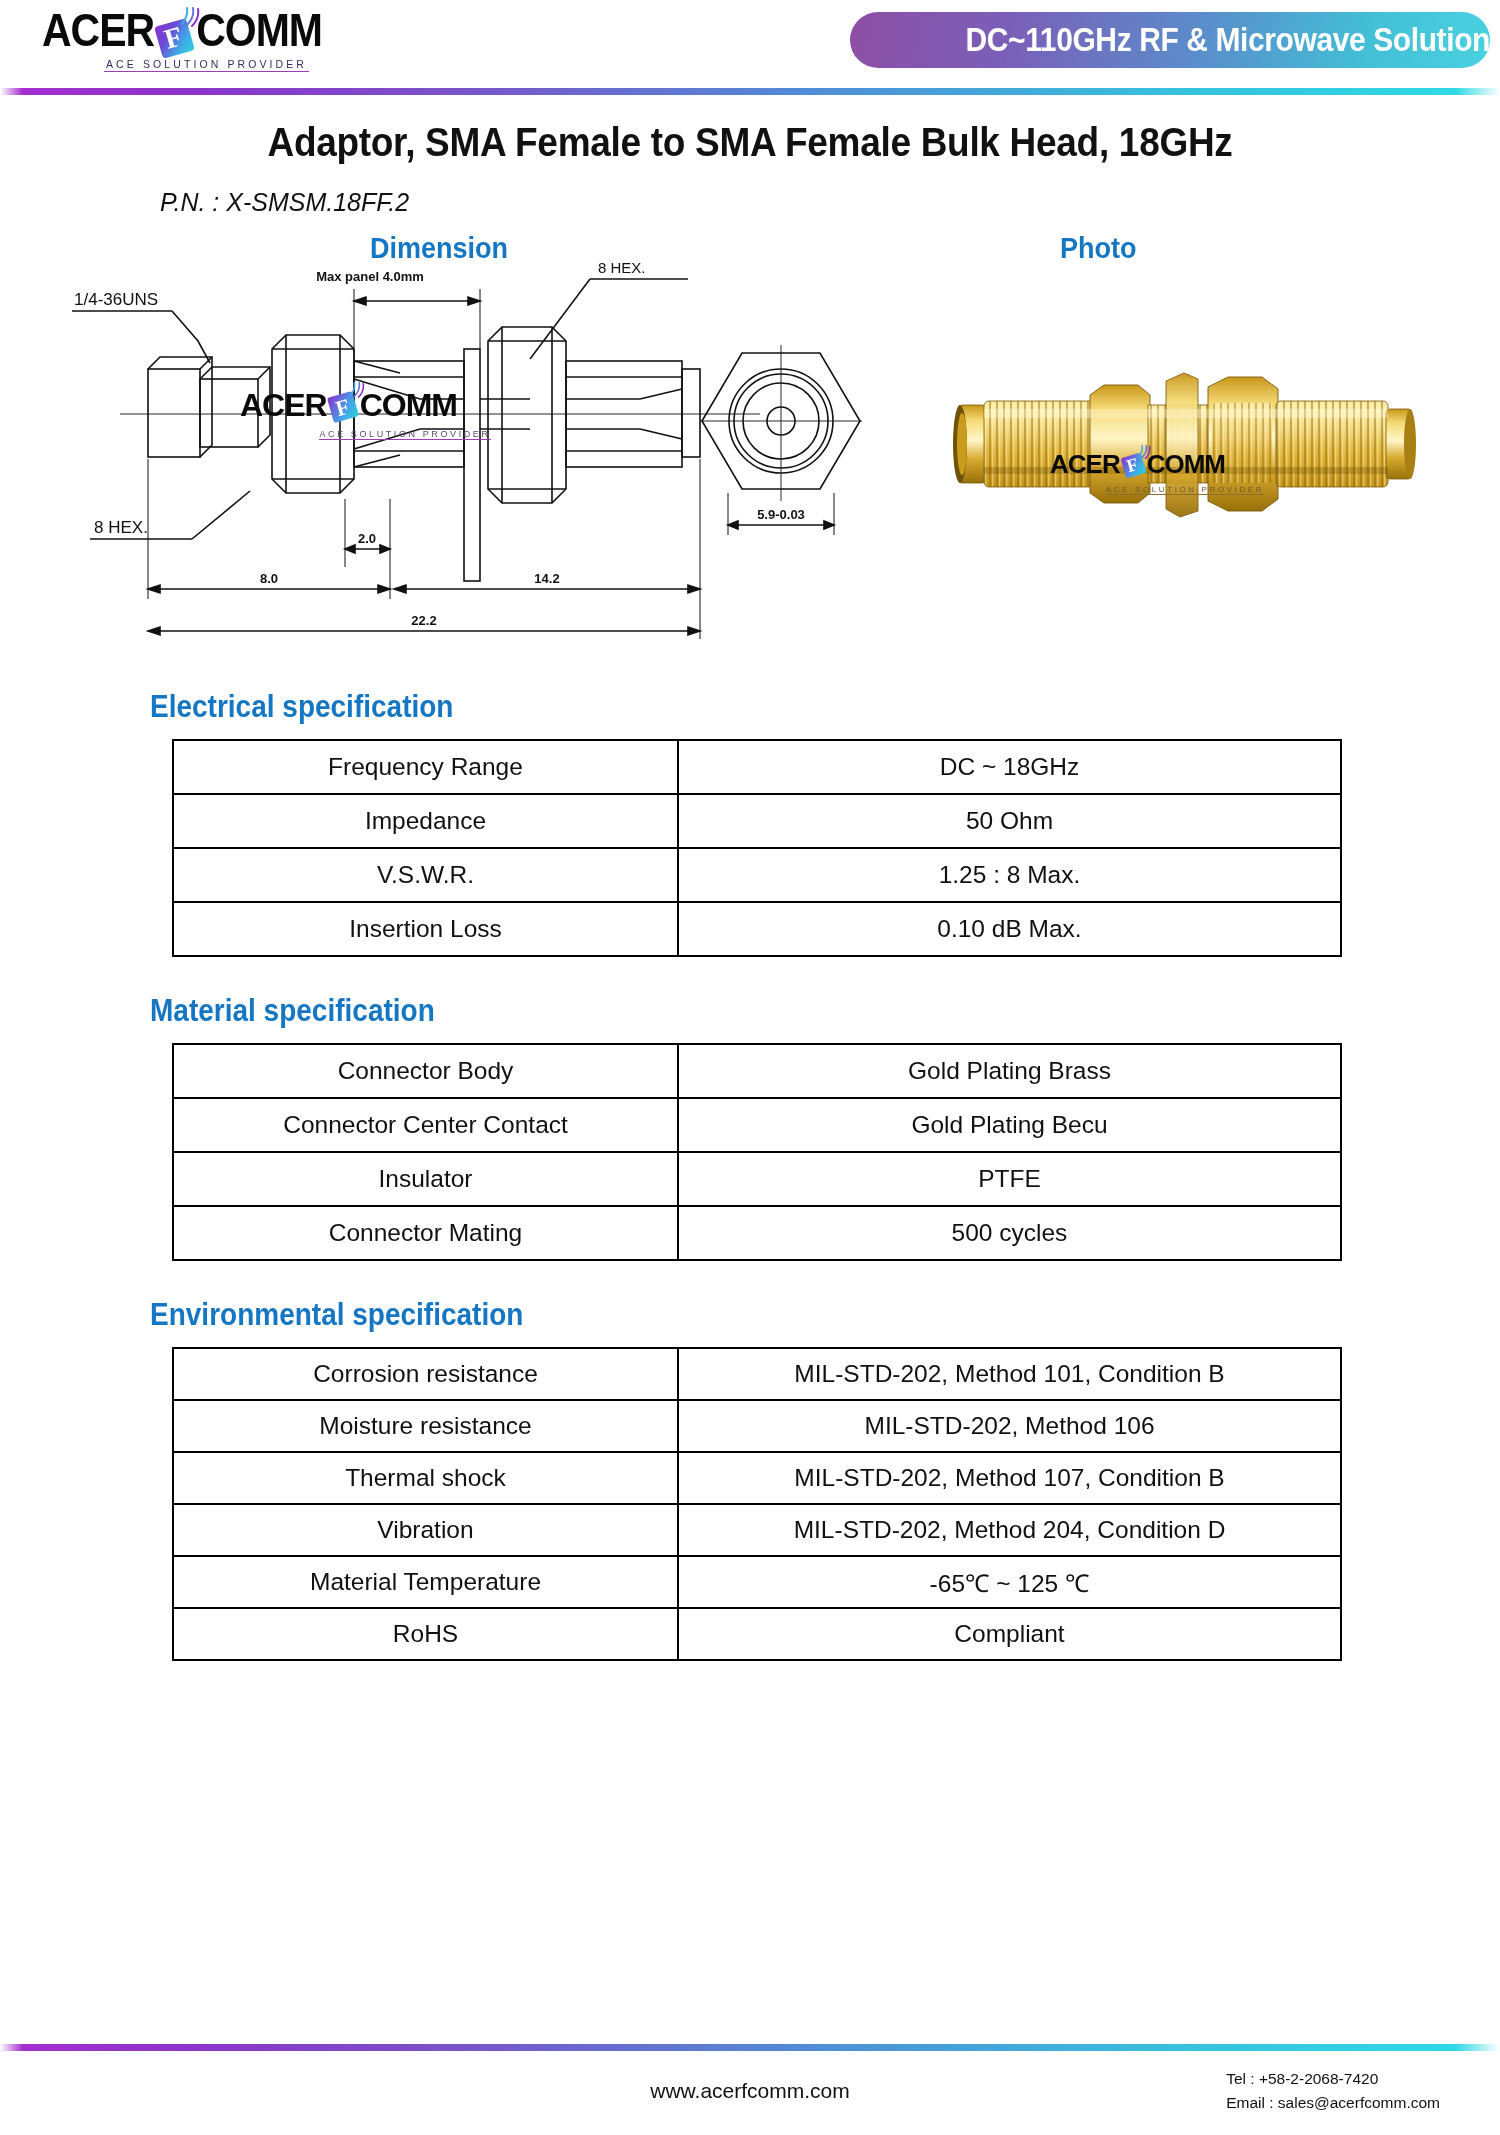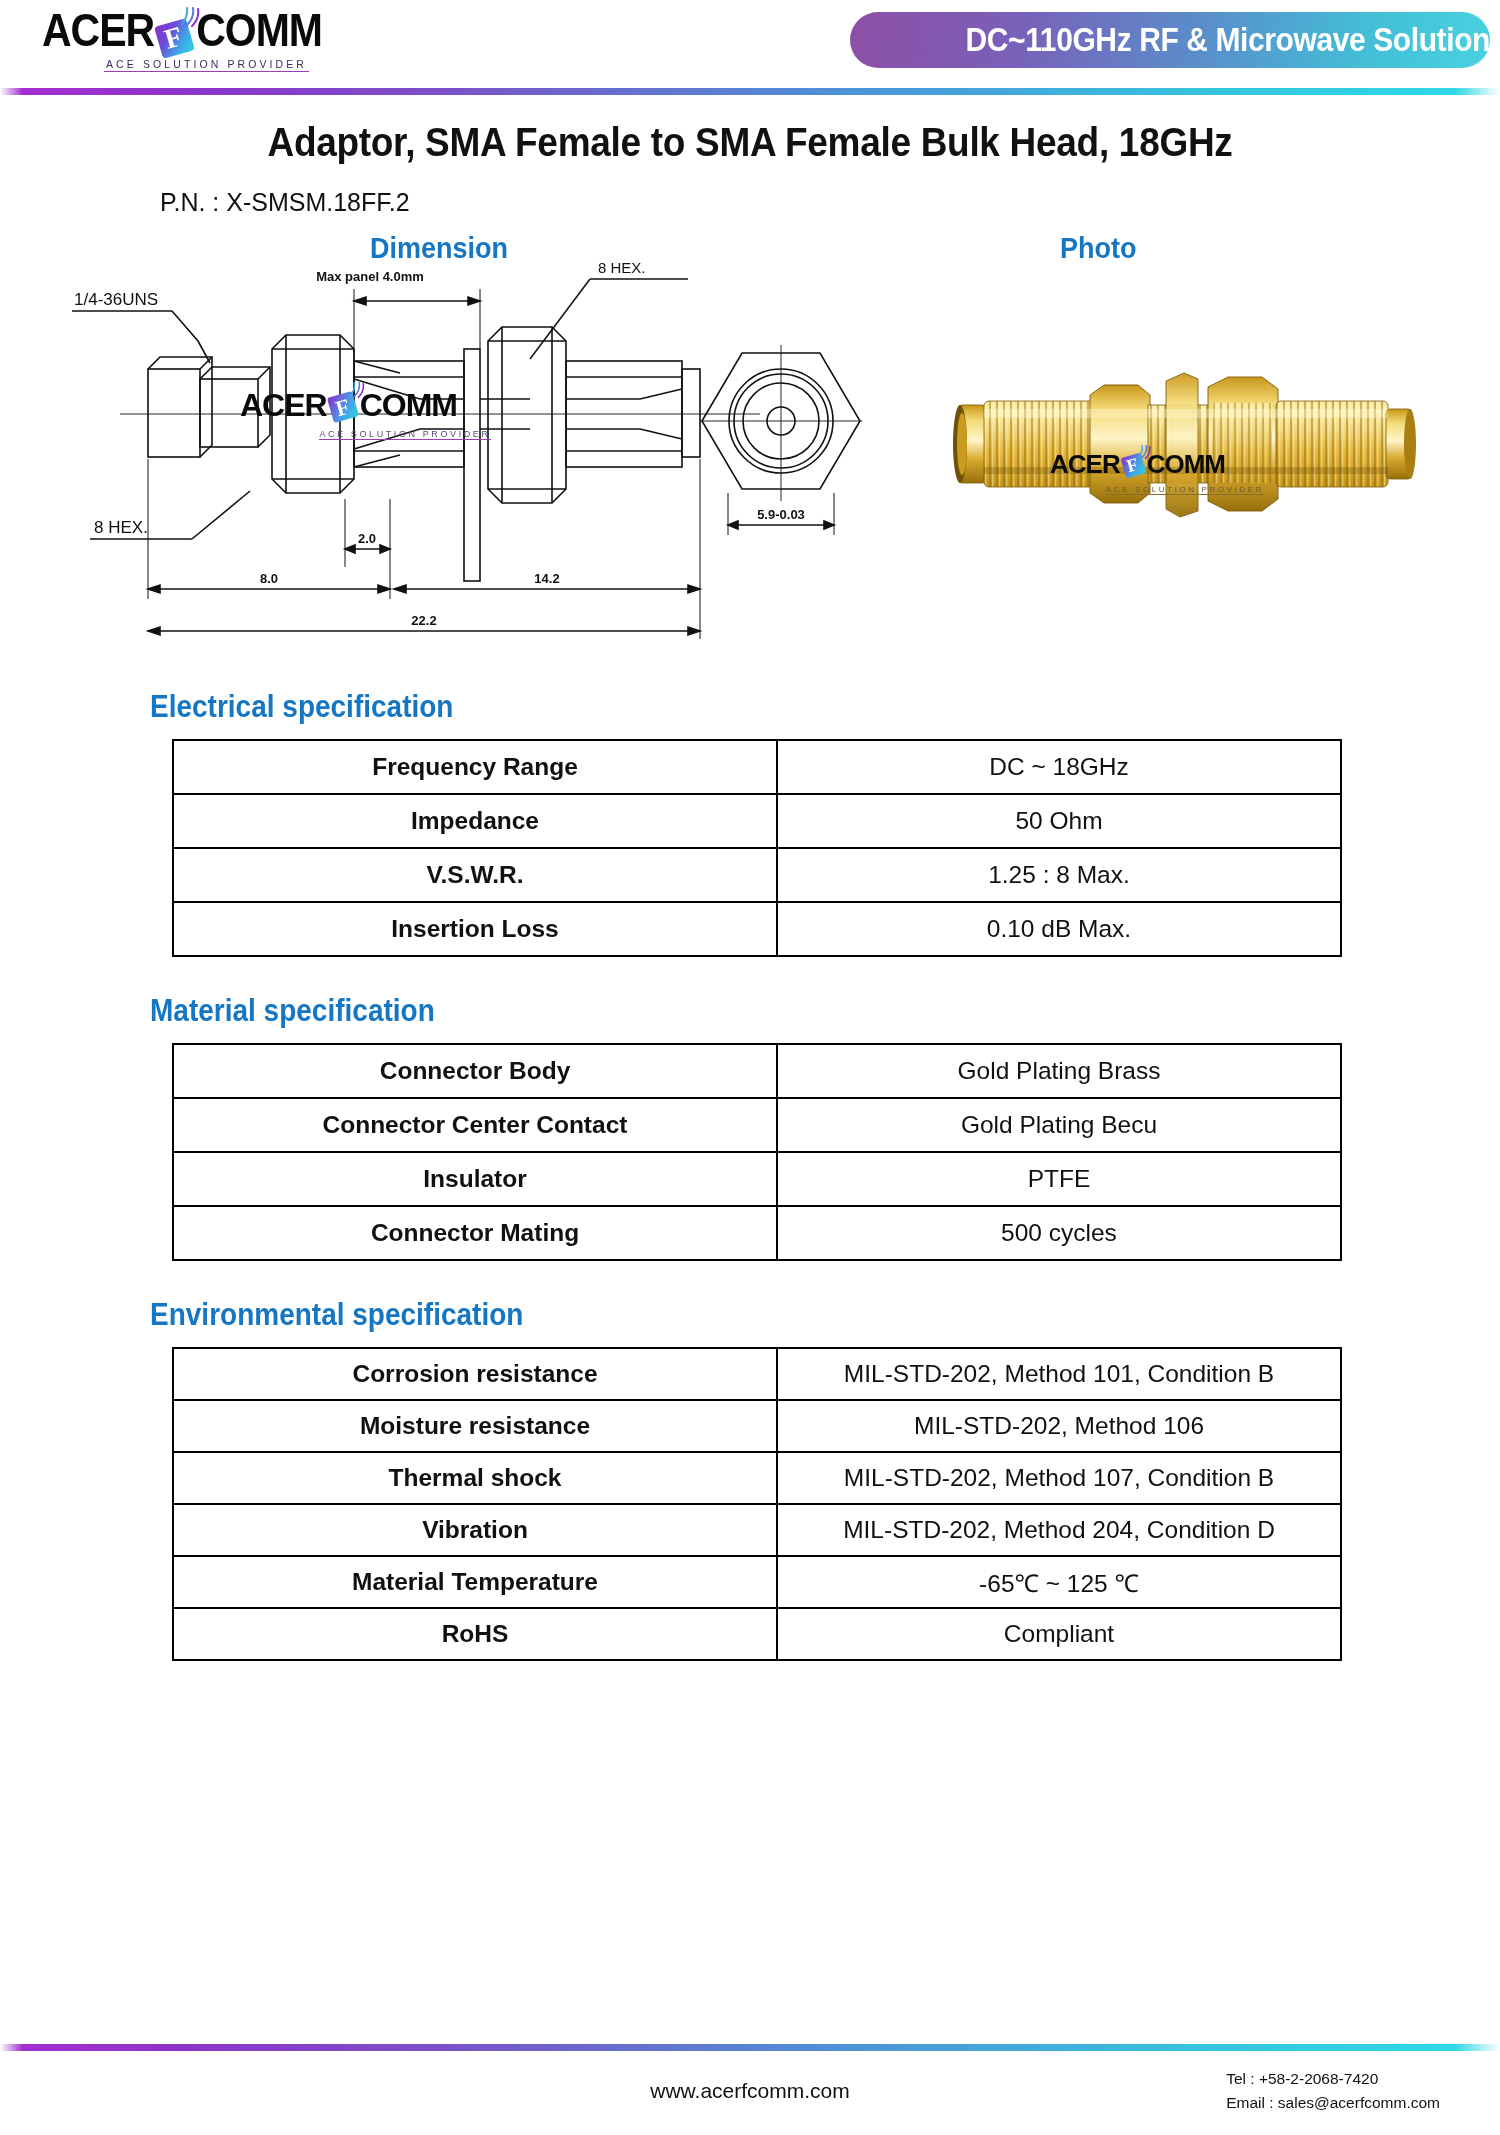--- a/index.html
+++ b/index.html
@@ -102,20 +102,21 @@
     margin-top: 26px;
     letter-spacing:-0.3px;
     transform: scaleY(1.1);
   }
   .pn {
     margin-top: 24px;
     margin-left: 160px;
     font-size:25px;
     color:#111;
     font-family:"Liberation Sans", sans-serif;
+    font-style:italic;
   }
 
   
   .diagram-row {
     position:relative;
     height: 460px;
     margin-top: 6px;
   }
   .sec-label {
     color:#1577c4; font-weight:bold;
@@ -149,21 +150,21 @@
   }
   table.spec td {
     border: 2.5px solid #000;
     height: 54px;
     text-align:center;
     font-size: 24.5px;
     color:#111;
     font-family:"Liberation Sans", sans-serif;
     padding: 2px 6px;
   }
-  table.spec td.k { width: 604px; font-weight: bold; }
+  table.spec td.k { width: 505px; }
   table.spec.env td { height: 52px; }
 
   .gap-sm { height: 30px; }
 
   
   .rule-bot {
     position:absolute; left:0; bottom:84px;
     width:1500px; height:7px;
     background: linear-gradient(90deg,#ffffff 0%, #a42fd0 1.5%, #8d33c9 12%, #7a52c9 30%, #4f8fd6 55%, #36c3dd 80%, #2fd8e4 97%, #ffffff 100%);
   }

